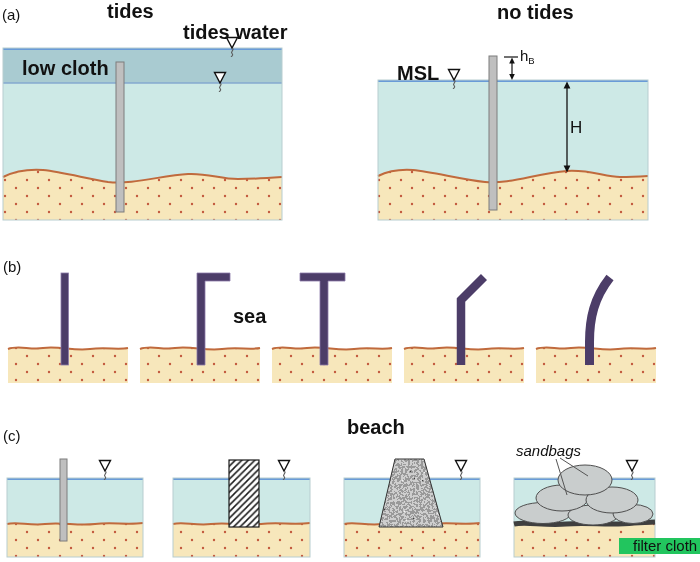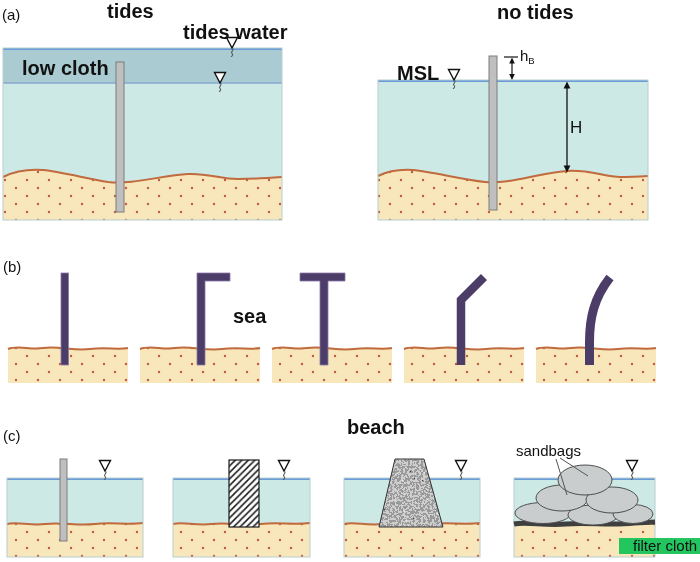--- a/index.html
+++ b/index.html
@@ -180,16 +180,16 @@
 <div class="lbl f16" style="left:22px;top:58px;">low cloth</div>
 <div class="lbl f16" style="left:397px;top:63px;">MSL</div>
 <div class="lbl hb" style="left:520px;top:48px;"><span>h</span><span class="sub">B</span></div>
 <div class="lbl f17" style="left:570px;top:119px;">H</div>
 
 <div class="lbl f15" style="left:3px;top:259px;">(b)</div>
 <div class="lbl f16" style="left:233px;top:306px;">sea</div>
 <div class="lbl f16" style="left:347px;top:381px;margin-top:36px;">beach</div>
 
 <div class="lbl f15" style="left:3px;top:428px;">(c)</div>
-<div class="lbl f15" style="left:516px;top:443px;">sandbags</div>
+<div class="lbl f15" style="left:516px;top:443px;font-style:italic;">sandbags</div>
 <div class="lbl f15 whitebg" style="left:619px;top:538px;">filter cloth</div>
 
 </div>
 
 </body></html>

